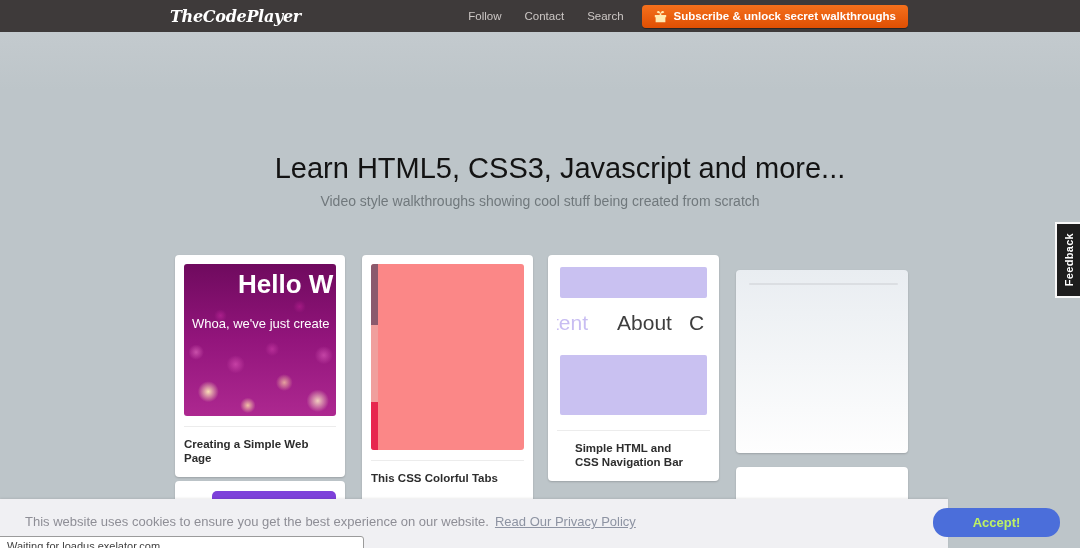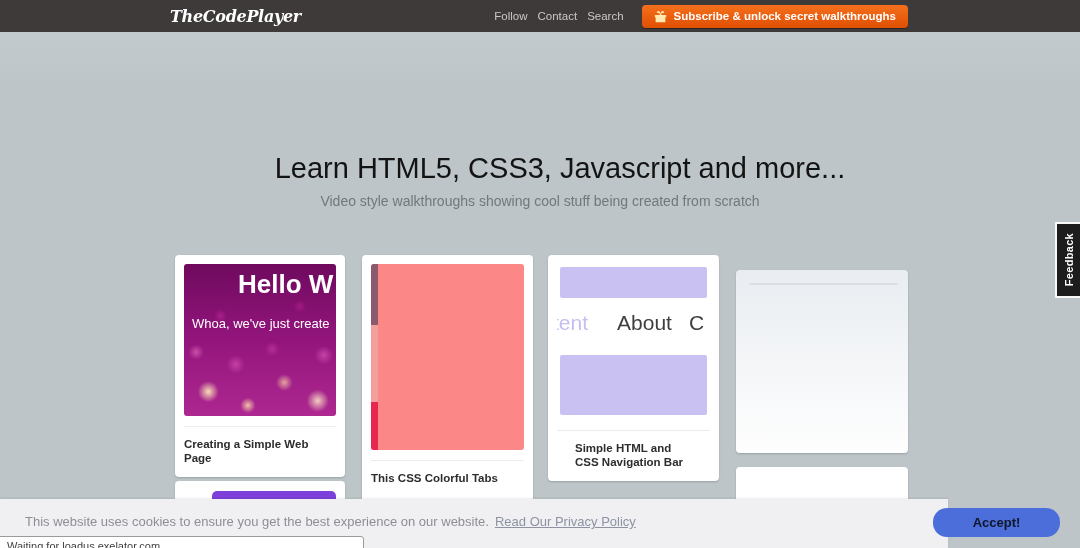--- a/index.html
+++ b/index.html
@@ -6,21 +6,21 @@
   html,body { width:1080px; height:548px; }
   body { font-family:"Liberation Sans", sans-serif; }
   .page { position:relative; width:1080px; height:548px; overflow:hidden;
           background:linear-gradient(180deg,#c7cdd1 0,#bdc5c9 90px); cursor:default; }
 
   
   .navbar { position:absolute; left:0; top:0; width:1080px; height:32px;
             background:#3e3a3a; display:flex; align-items:center; }
   .logo { margin-left:170px; color:#fff; font-family:"DejaVu Serif", serif;
           font-style:italic; font-weight:bold; font-size:16px; letter-spacing:-0.3px; }
-  .nav-links { margin-left:auto; display:flex; align-items:center; gap:10px;
+  .nav-links { margin-left:auto; display:flex; align-items:center; gap:23px;
                font-size:11.5px; color:#ccc7c5; }
   .nav-links span { cursor:pointer; }
   .subscribe-btn { margin-left:18px; margin-right:172px; height:23px; padding:0 12px;
                    display:flex; align-items:center; gap:7px; border-radius:4px;
                    background:linear-gradient(180deg,#f4701c,#e04f03);
                    box-shadow:0 1px 0 rgba(0,0,0,.35);
                    color:#fff; font-size:11.5px; font-weight:bold; cursor:pointer; }
   .gift-ic { display:inline-block; line-height:0; }
 
   
@@ -92,21 +92,21 @@
                   display:flex; align-items:center; justify-content:center; cursor:pointer; }
   .feedback-tab span { writing-mode:vertical-rl; transform:rotate(180deg); color:#fff;
                        font-size:11px; font-weight:bold; letter-spacing:.3px; }
 
   
   .cookie-bar { position:absolute; left:0; top:499px; width:948px; height:49px;
                 background:#f0f0f3; box-shadow:0 -1px 2px rgba(0,0,0,.08); z-index:5; }
   .cookie-text { position:absolute; left:25px; top:15px; font-size:13px; color:#8e8e96; }
   .cookie-link { margin-left:6px; color:#8d93a2; text-decoration:underline; cursor:pointer; }
   .accept-btn { position:absolute; left:933px; top:9px; width:127px; height:29px;
-                background:#4b6eda; border:none; border-radius:14px; color:#0f172a;
+                background:#4b6eda; border:none; border-radius:14px; color:#bef264;
                 font-weight:bold; font-size:13px; font-family:"Liberation Sans",sans-serif;
                 cursor:pointer; }
 
   
   .status-tip { position:absolute; left:-2px; top:536px; width:366px; height:20px;
                 background:#fff; border:1px solid #9b9b9b; border-radius:0 3px 0 0;
                 z-index:6; font-size:11px; color:#3f3f3f; padding:3px 0 0 8px; }
 </style>
 </head>
 <body>

